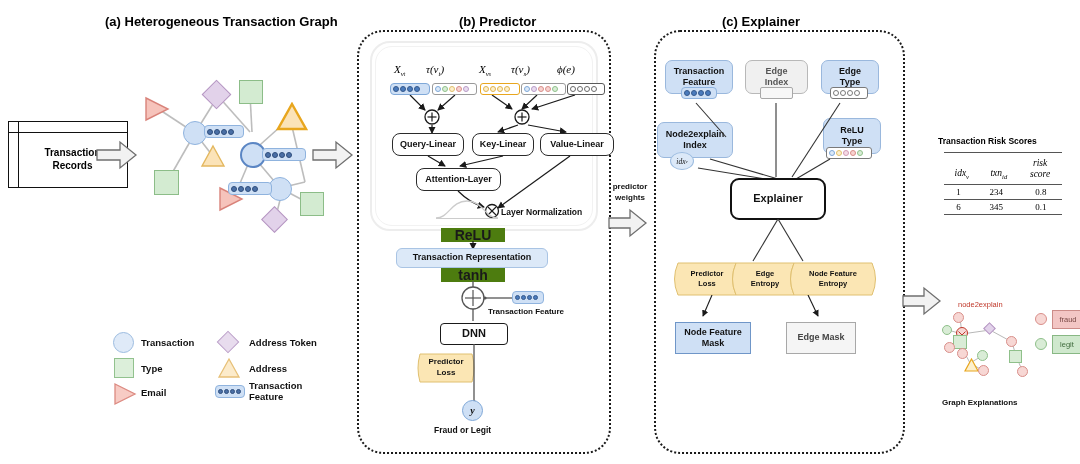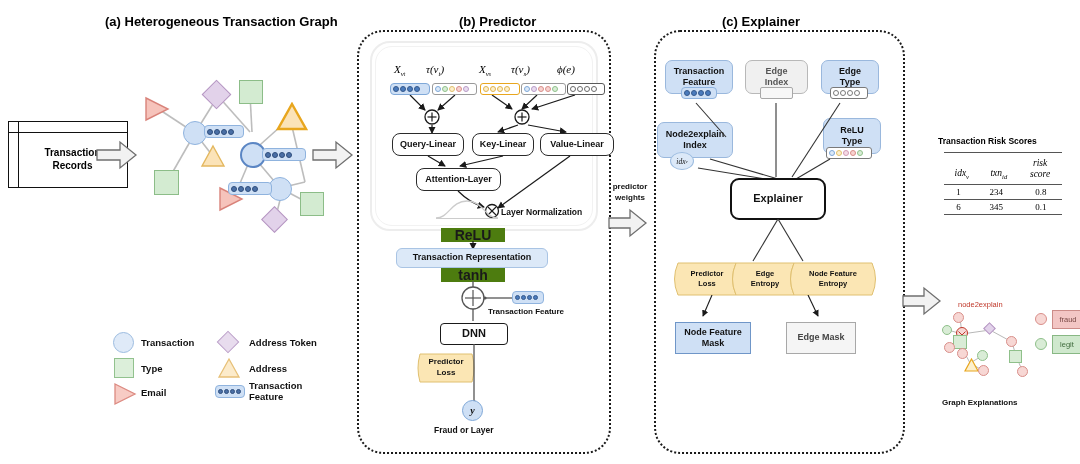--- a/index.html
+++ b/index.html
@@ -360,21 +360,21 @@
 </div>
 
 <svg class="abs" style="left:469px;top:344px;" width="10" height="62">
   <line x1="5" y1="0" x2="5" y2="58" stroke="#555" stroke-width="1.3"></line>
   <circle cx="5" cy="58" r="1.8" fill="#555"></circle>
 </svg>
 
 <div class="abs g-circle" style="left:462px;top:400px;width:21px;height:21px;background:#cfe0f5;border:1.6px solid #7fa8d8;
             display:flex;align-items:center;justify-content:center;font-family:'Liberation Serif',serif;
             font-style:italic;font-weight:bold;font-size:10px;color:#111;">y</div>
-<div class="abs smalltxt" style="left:434px;top:425px;font-size:8.5px;">Fraud or Layer</div>
+<div class="abs smalltxt" style="left:434px;top:425px;font-size:8.5px;">Fraud or Legit</div>
 
 <div class="abs" style="left:599px;top:182px;width:62px;text-align:center;font-size:8px;font-weight:bold;color:#111;line-height:1.35;white-space:pre-line;">predictor
 weights</div>
 <div class="abs blockarrow" style="left:608px;top:208px;">
   <svg width="40" height="30" viewBox="0 0 40 30">
     <path d="M1 10 L22 10 L22 2 L38 15 L22 28 L22 20 L1 20 Z" fill="#f2f2f2" stroke="#6f6f6f" stroke-width="1.3"></path>
   </svg>
 </div>
 
 <div class="abs dotted-frame" style="left:654px;top:30px;width:251px;height:424px;"></div>

